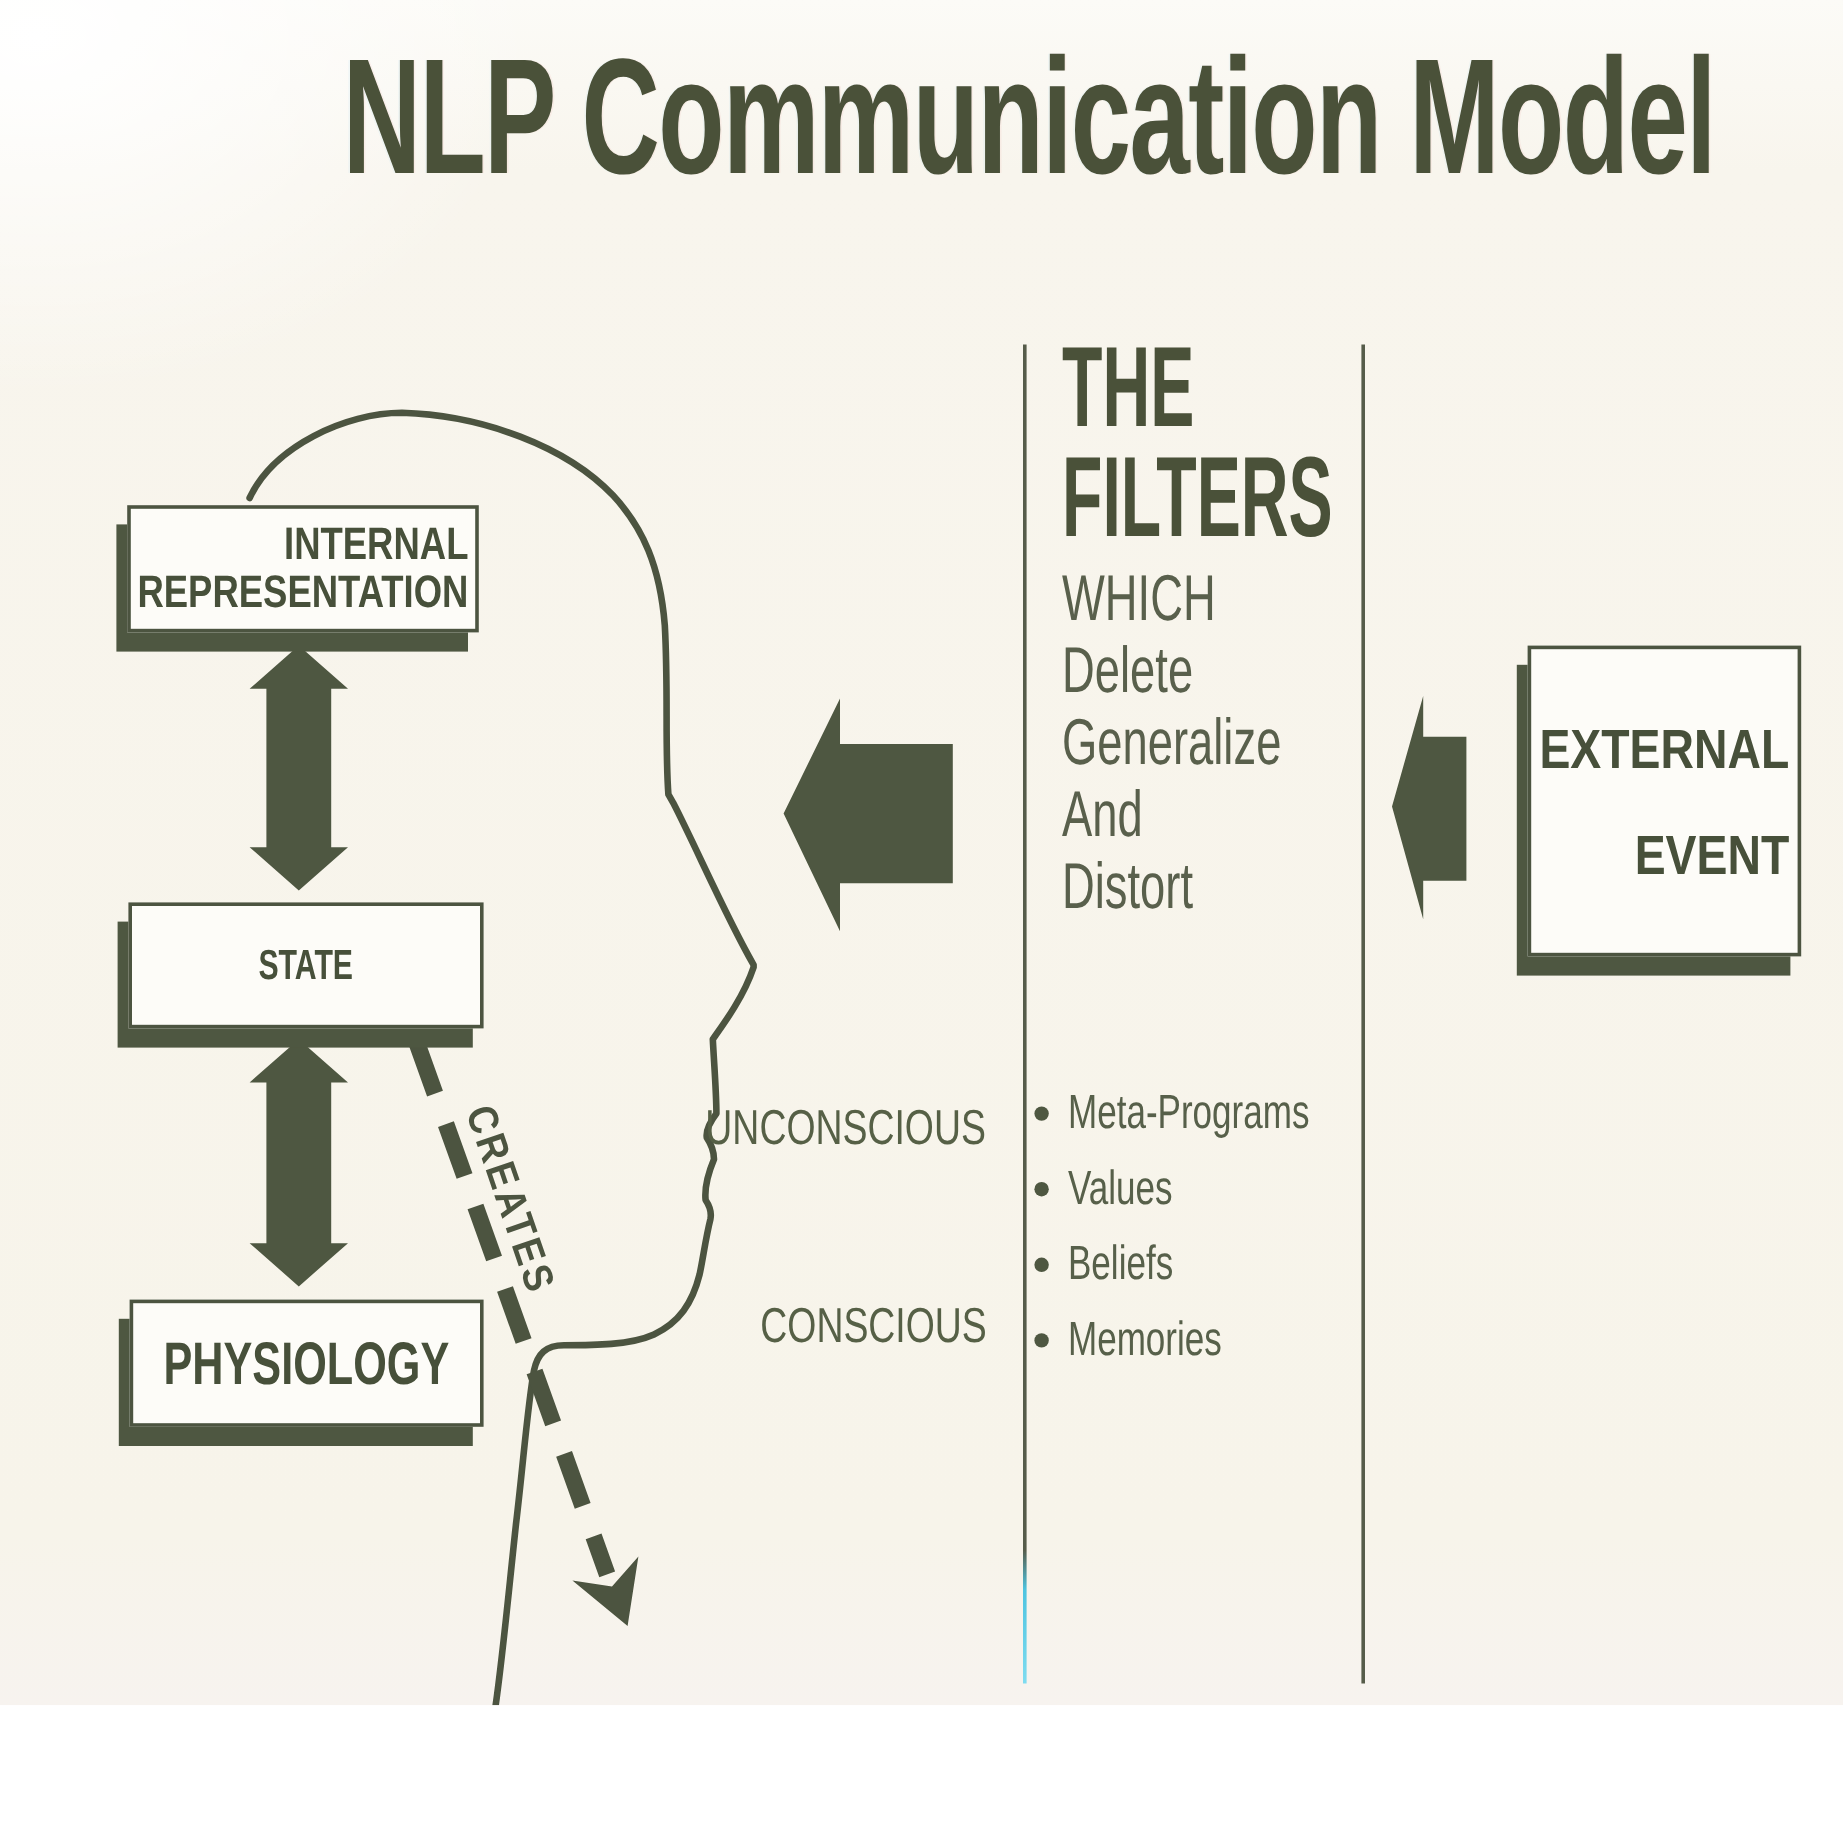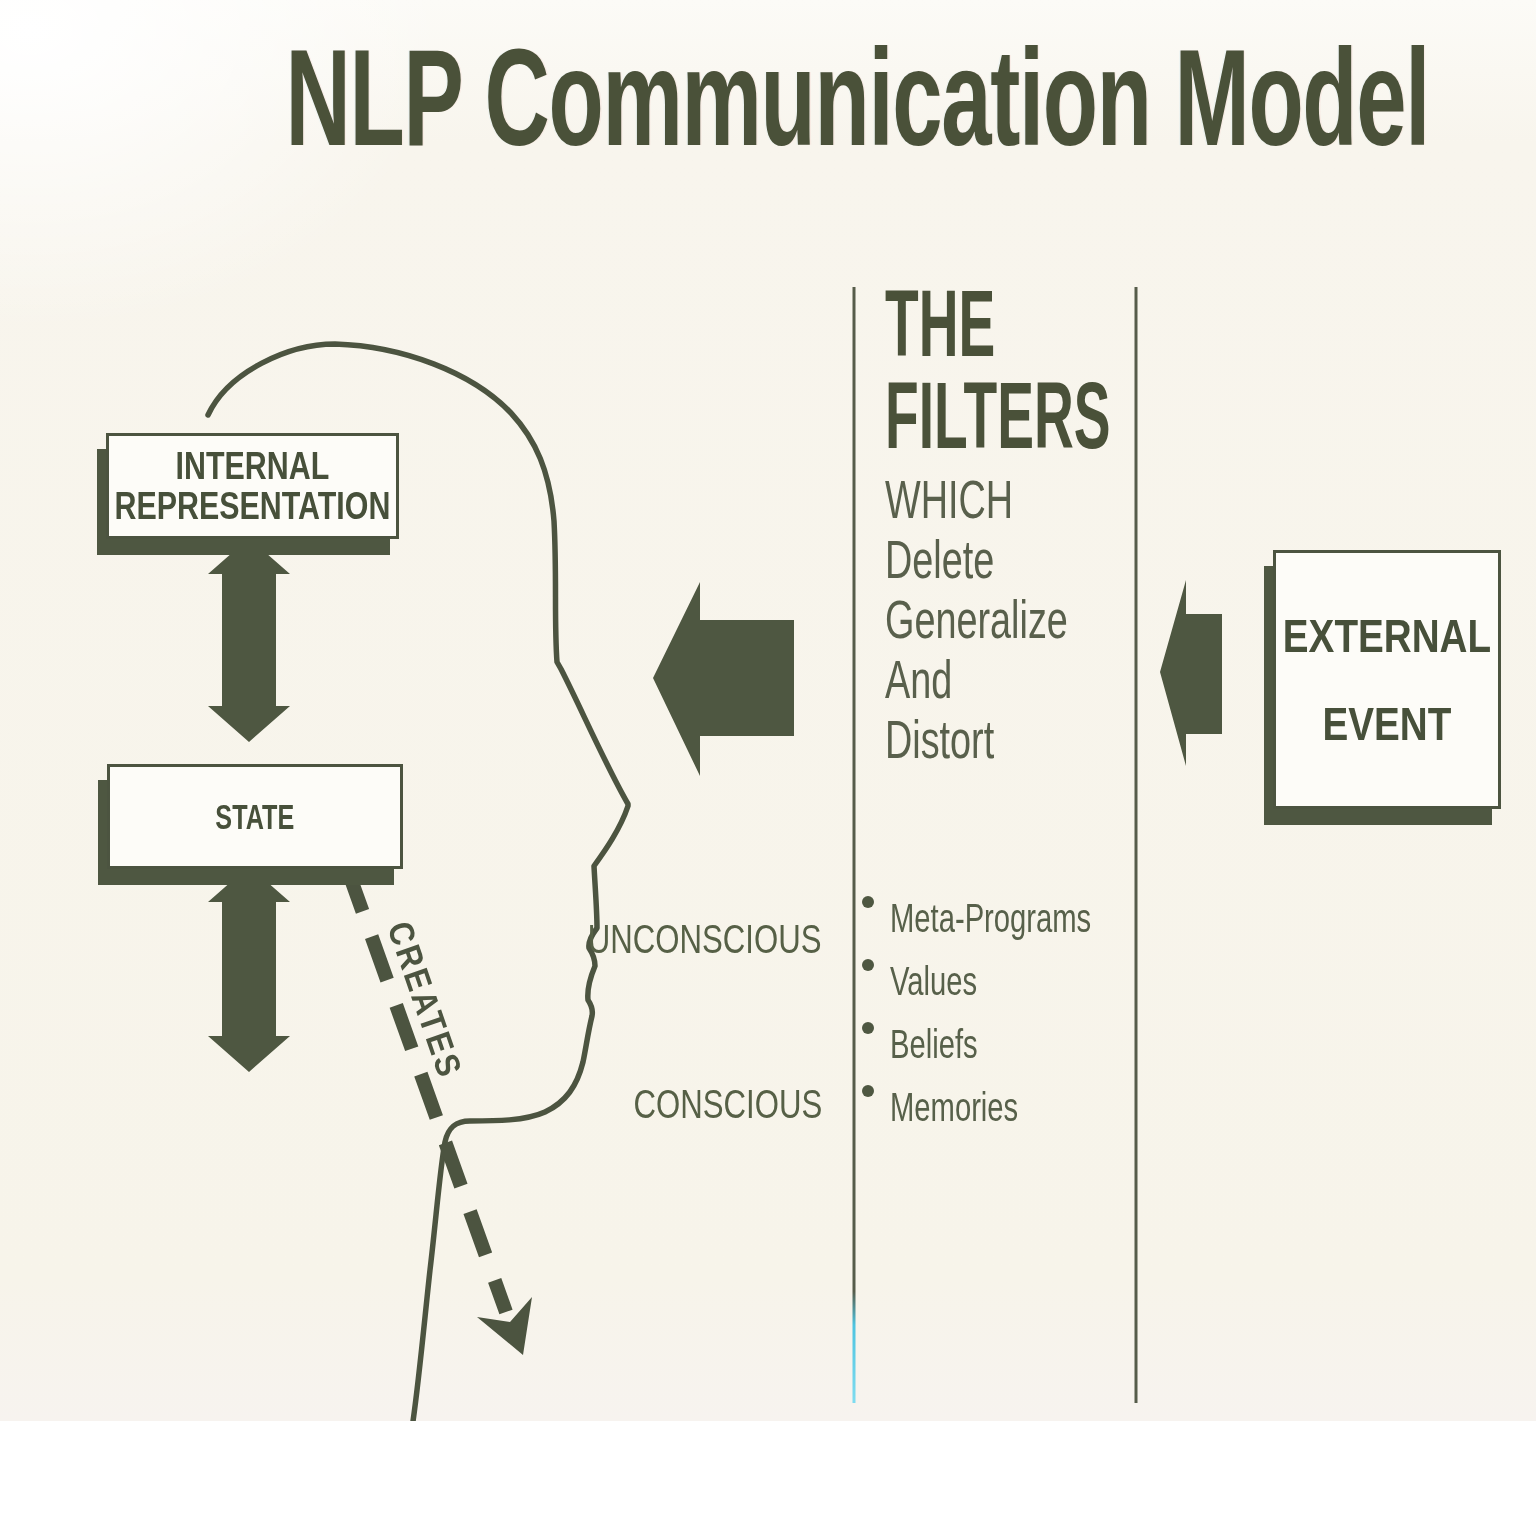--- a/index.html
+++ b/index.html
@@ -21,21 +21,21 @@
     color:#4a5139;white-space:nowrap;
     text-shadow:2px 0 0 rgba(220,40,40,.05), -2px 0 0 rgba(40,180,230,.05);
   }
   .squeeze{display:inline-block;transform:scaleX(0.66);transform-origin:50% 50%;}
 
   
   .dbox{
     background:#fdfcf8;border:3px solid #4c5440;
     box-shadow:-9px 16px 0 0 #4e5741;
     display:flex;align-items:center;justify-content:center;
-    text-align:center;font-weight:bold;color:#47503a;margin-top:12px;
+    text-align:right;font-weight:bold;color:#47503a;
   }
   .dbox .squeeze{transform:scaleX(0.74);}
   .box-ir{left:106px;top:421px;width:287px;height:100px;font-size:38px;line-height:40px;}
   .box-ir .squeeze{transform:scaleX(0.80);}
   .box-state{left:107px;top:752px;width:290px;height:99px;font-size:35px;}
   .box-state .squeeze{transform:scaleX(0.72);}
   .box-phys{left:108px;top:1083px;width:289px;height:100px;font-size:50px;}
   .box-phys .squeeze{transform:scaleX(0.72);}
   .box-behavior{left:458px;top:1357px;width:287px;height:100px;font-size:48px;}
   .box-behavior .squeeze{transform:scaleX(0.76);}
@@ -47,21 +47,21 @@
     left:885px;top:277px;font-size:95px;font-weight:bold;line-height:92px;
     color:#4a5139;white-space:nowrap;
   }
   .filters-title .line{transform:scaleX(0.58);transform-origin:0 50%;}
   .which-block{
     left:885px;top:469px;font-size:54px;line-height:60px;color:#59604c;white-space:nowrap;
   }
   .which-block .line{transform:scaleX(0.70);transform-origin:0 50%;}
   .line{display:block;}
   .bullets{left:862px;top:896px;}
-  .bullet-item{display:flex;align-items:flex-start;height:63px;white-space:nowrap;
+  .bullet-item{display:flex;align-items:center;height:63px;white-space:nowrap;
     font-size:40px;color:#57604a;}
   .bullet-dot{width:12px;height:12px;border-radius:50%;background:#4e5741;
     margin-right:16px;flex:0 0 auto;}
   .bullet-item .squeeze{transform:scaleX(0.73);transform-origin:0 50%;}
 
   
   .mind-label{width:322px;text-align:right;font-size:41px;color:#566046;white-space:nowrap;}
   .mind-label .squeeze{transform:scaleX(0.76);transform-origin:100% 50%;}
   .lbl-unconscious{left:500px;top:916px;}
   .lbl-conscious{left:500px;top:1081px;}
@@ -139,20 +139,23 @@
     <span class="squeeze">
       <span class="line">INTERNAL</span>
       <span class="line">REPRESENTATION</span>
     </span>
   </div>
 
   <div class="abs dbox box-state">
     <span class="squeeze">STATE</span>
   </div>
 
+  <div class="abs dbox box-phys">
+    <span class="squeeze">PHYSIOLOGY</span>
+  </div>
 
 
   <div class="abs dbox box-ee">
     <span class="squeeze">
       <span class="line">EXTERNAL</span>
       <span class="line">EVENT</span>
     </span>
   </div>
 
   <div class="abs creates">CREATES</div>

